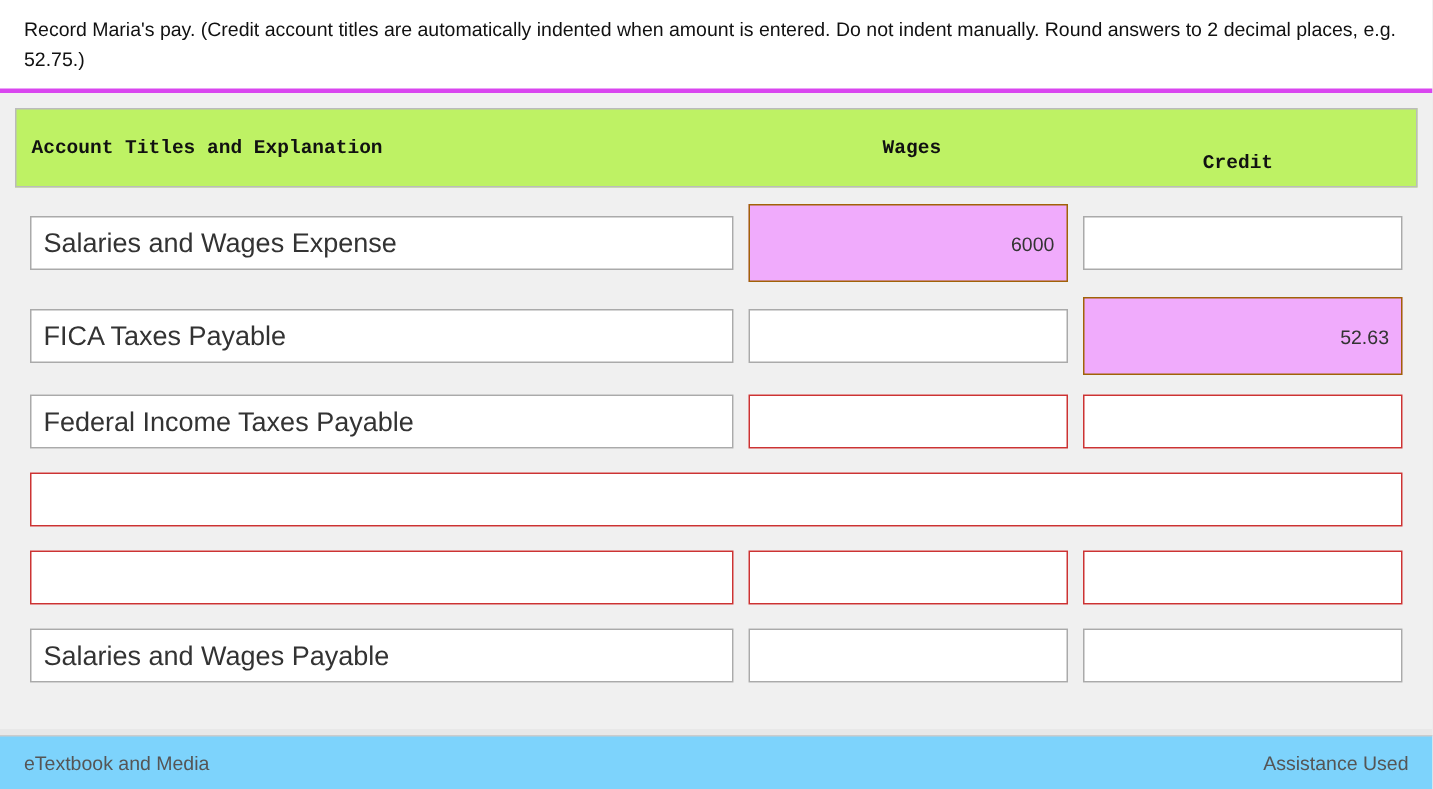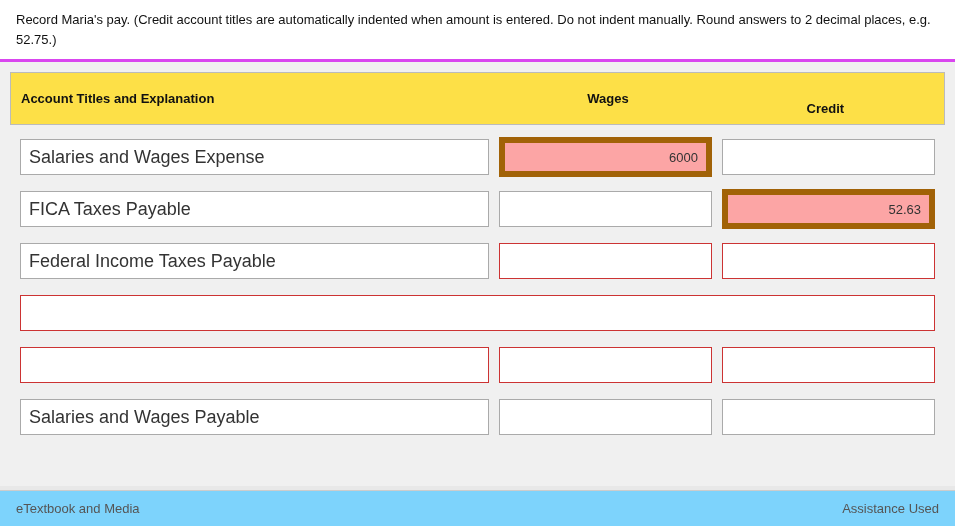--- a/index.html
+++ b/index.html
@@ -28,24 +28,25 @@
 
     .table-container {
       background: #f0f0f0;
       flex: 1;
       padding: 10px 10px 0 10px;
     }
 
     .table-header {
       display: flex;
       align-items: center;
-      background: #fde047;
+      background: #bef264;
       border: 1px solid #bbb;
       padding: 8px 10px;
       margin-bottom: 2px;
+      font-family: Liberation Mono, monospace;
     }
 
     .col-title {
       flex: 2.2;
       font-weight: bold;
       font-size: 13px;
       color: #111;
     }
 
     .col-debit {
@@ -116,23 +117,23 @@
       text-align: right;
       outline: none;
     }
 
     .amount-input.has-red-border {
       border: 1.5px solid #cc3333;
     }
 
     .amount-display {
       width: 100%;
-      height: 40px;
-      border: 6px solid #a16207;
-      background: #fca5a5;
+      height: 52px;
+      border: 1px solid #a16207;
+      background: #f0abfc;
       padding: 4px 8px;
       font-size: 13px;
       color: #333;
       display: flex;
       align-items: center;
       justify-content: flex-end;
     }
 
     .footer {
       background: #7dd3fc;

